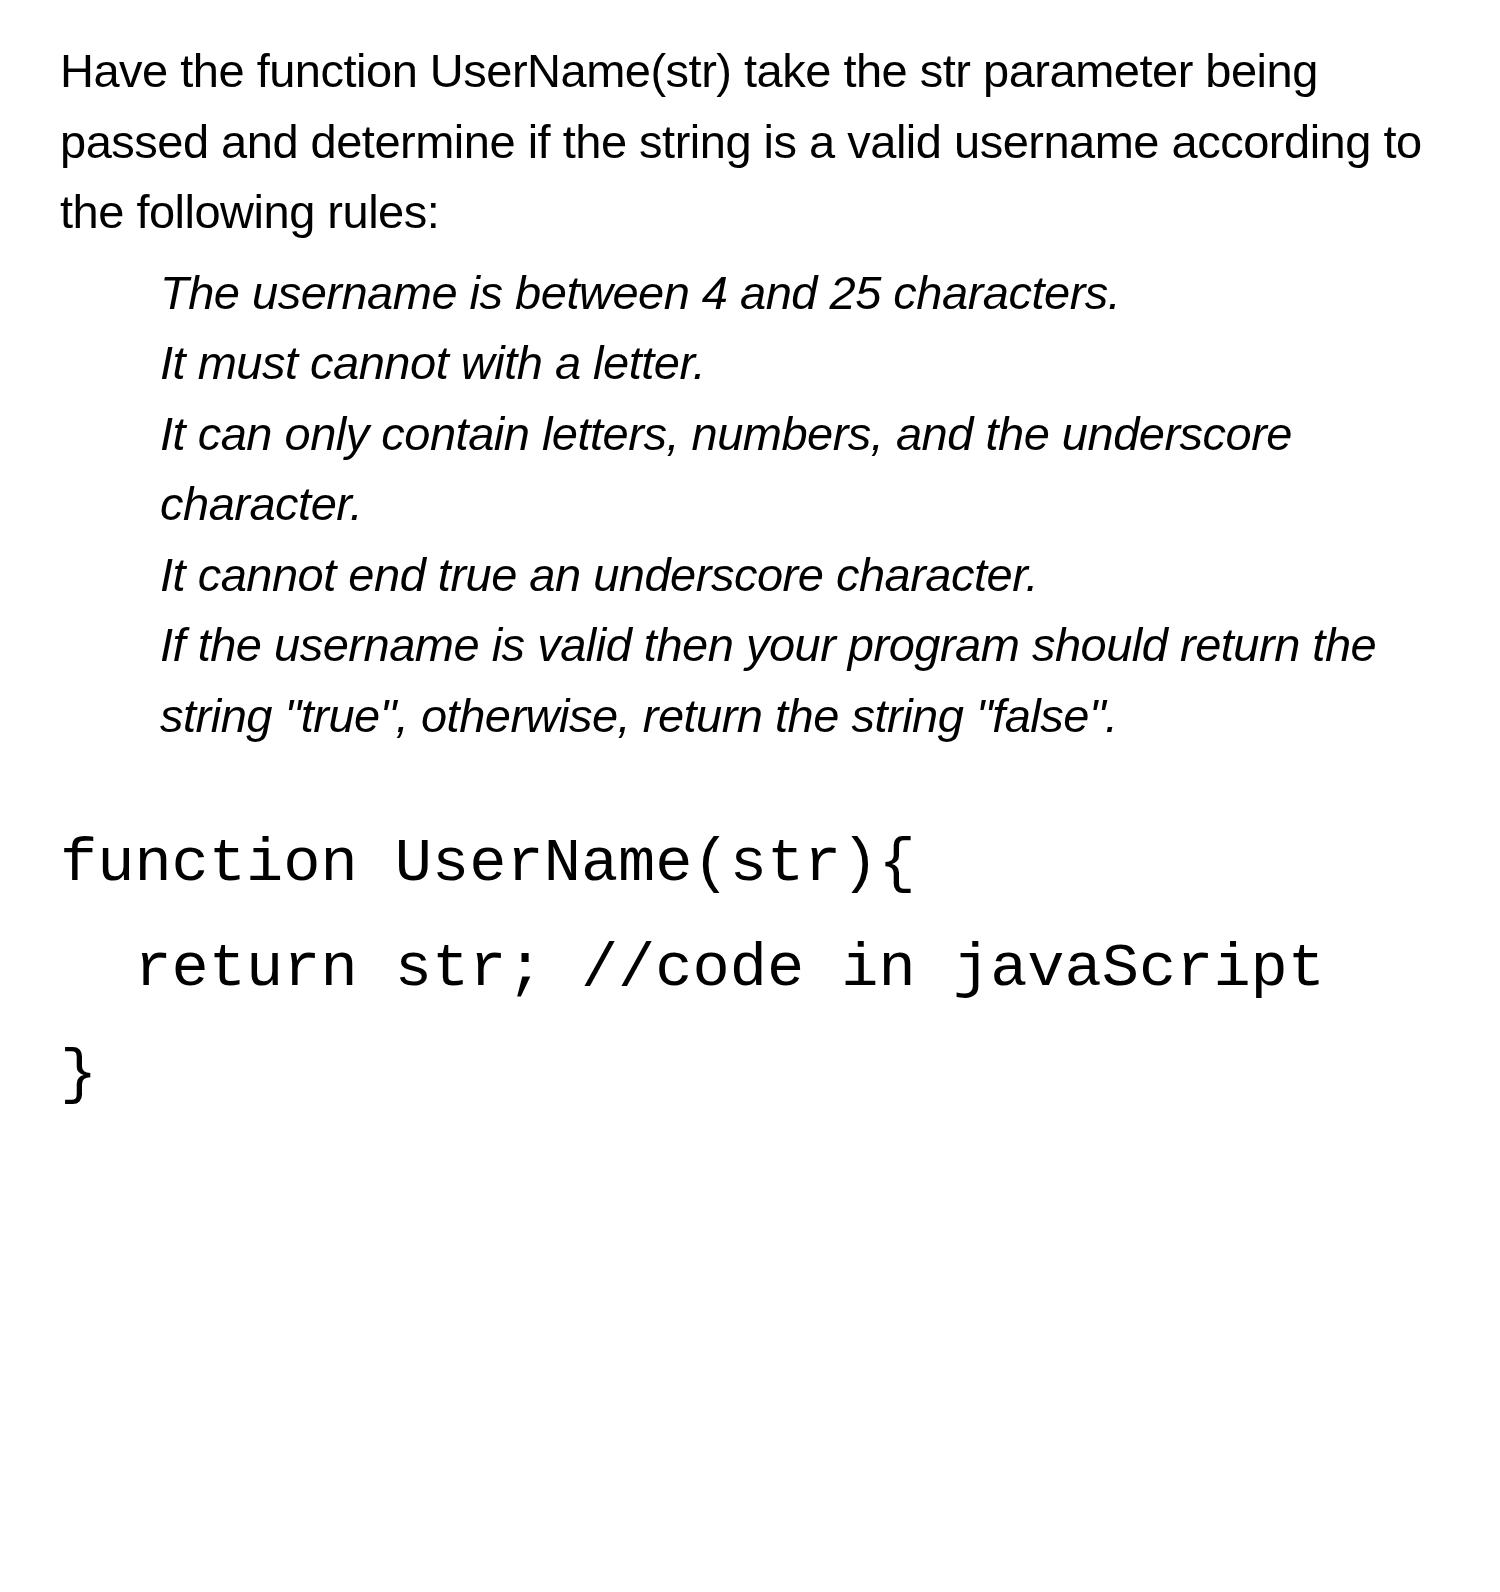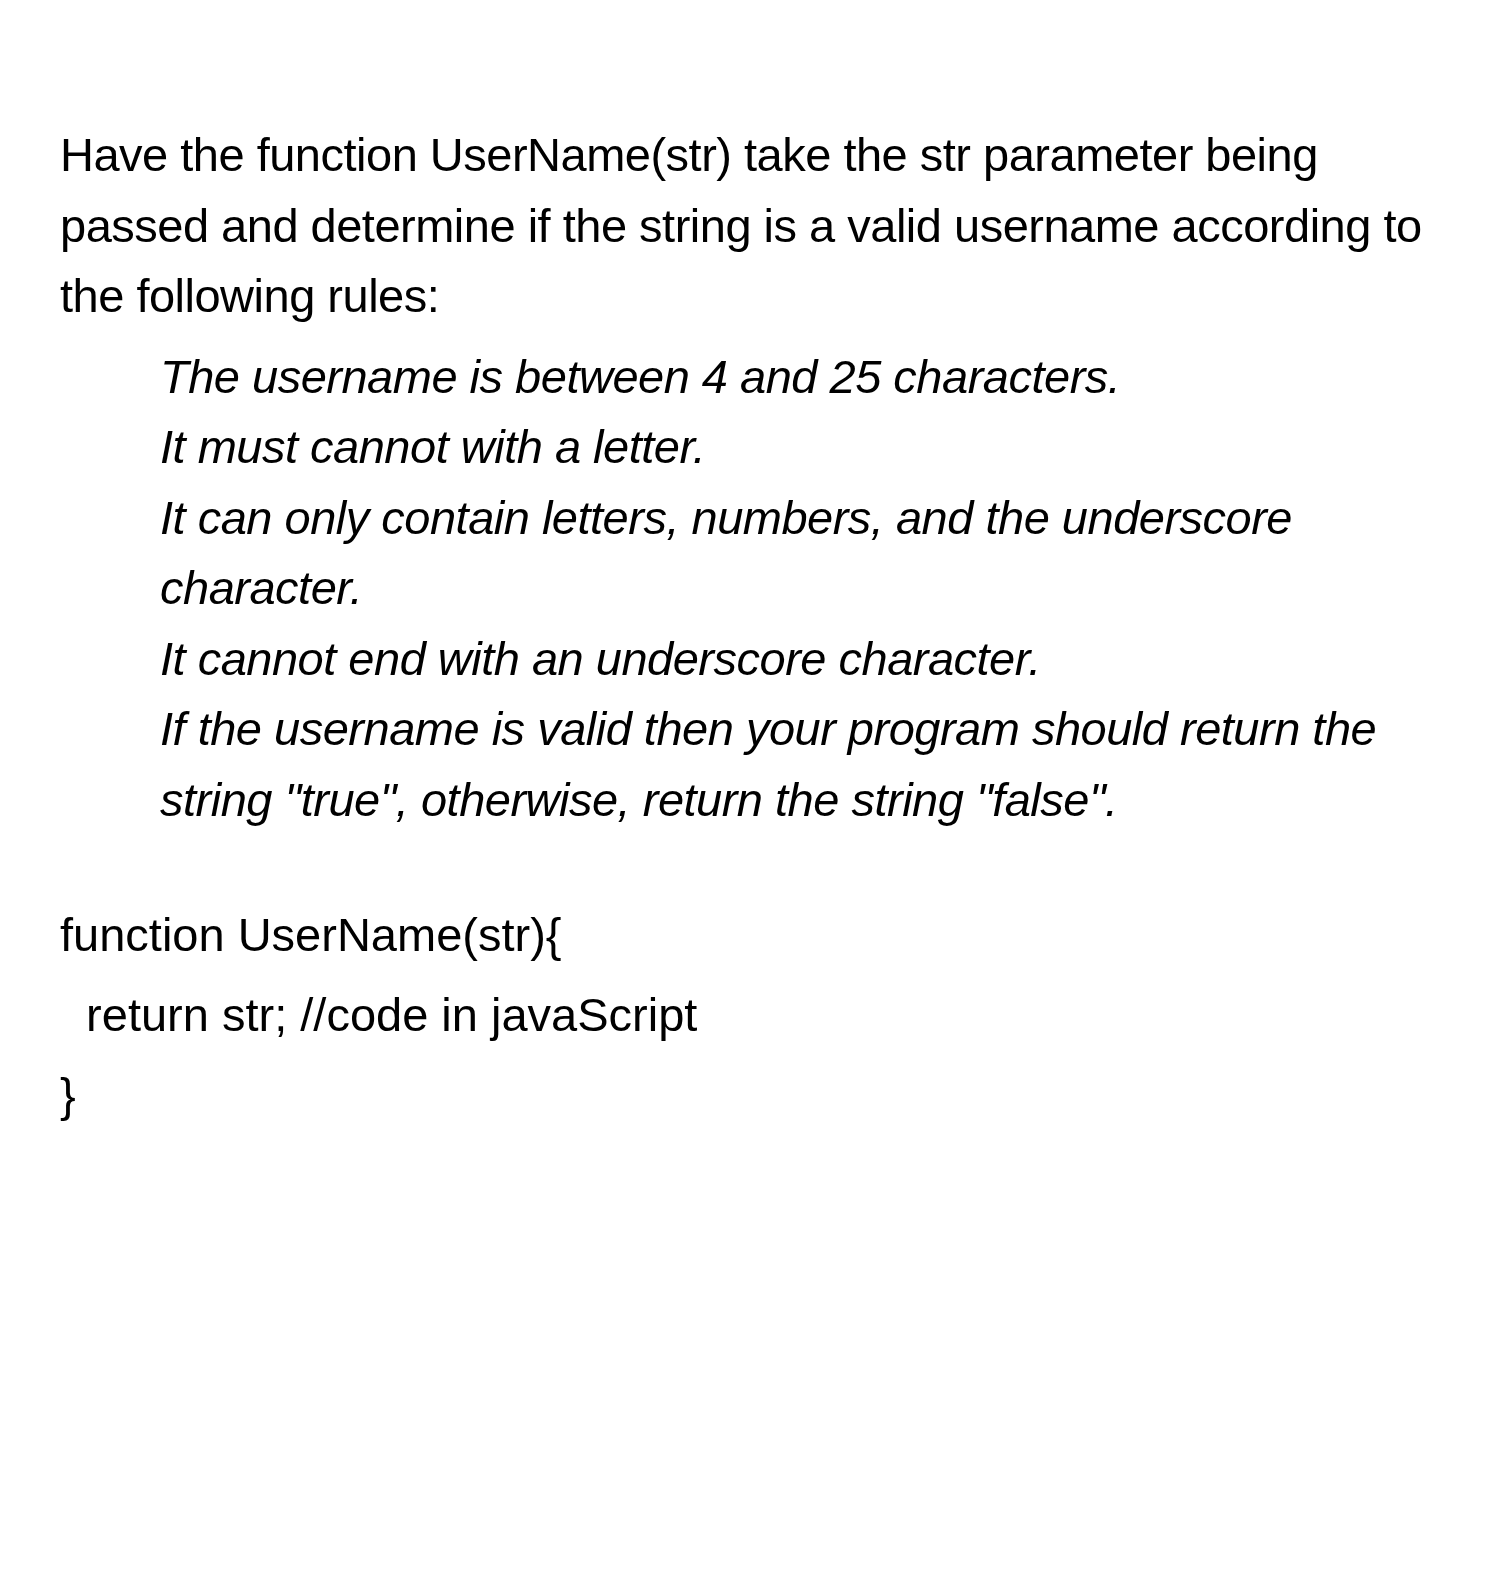--- a/index.html
+++ b/index.html
@@ -5,60 +5,60 @@
   html, body {
     margin: 0;
     padding: 0;
     width: 1500px;
     height: 1592px;
     background: #ffffff;
     font-family: -apple-system, BlinkMacSystemFont, "Segoe UI", Helvetica, Arial, sans-serif;
     color: #000000;
   }
   .page {
-    padding: 120px 60px 60px 60px;
+    padding: 36px 60px 60px 60px;
     box-sizing: border-box;
   }
   .intro {
     font-size: 47px;
     line-height: 1.5;
     letter-spacing: -0.5px;
     margin-bottom: 10px;
   }
   .rules {
     margin-left: 100px;
     margin-top: 0;
     font-style: italic;
   }
   .rule {
     font-size: 47px;
     line-height: 1.5;
     letter-spacing: -0.5px;
   }
   .code-block {
     margin-top: 60px;
-    font-family: Liberation Sans, sans-serif;
-    font-size: 47px;
+    font-family: Liberation Mono, monospace;
+    font-size: 62px;
     line-height: 1.7;
     letter-spacing: 0px;
     white-space: pre;
   }
 </style>
 </head>
 <body>
 
 <div class="page">
 
   <div class="intro">Have the function UserName(str) take the str parameter being passed and determine if the string is a valid username according to the following rules:</div>
 
   <div class="rules">
     <div class="rule">The username is between 4 and 25 characters.</div>
     <div class="rule">It must cannot with a letter.</div>
     <div class="rule">It can only contain letters, numbers, and the underscore character.</div>
-    <div class="rule">It cannot end with an underscore character.</div>
+    <div class="rule">It cannot end true an underscore character.</div>
     <div class="rule">If the username is valid then your program should return the string "true", otherwise, return the string "false".</div>
   </div>
 
   <div class="code-block"><span>function UserName(str){</span>
 <span>  return str; //code in javaScript</span>
 <span>}</span></div>
 
 </div>
 
 </body></html>

